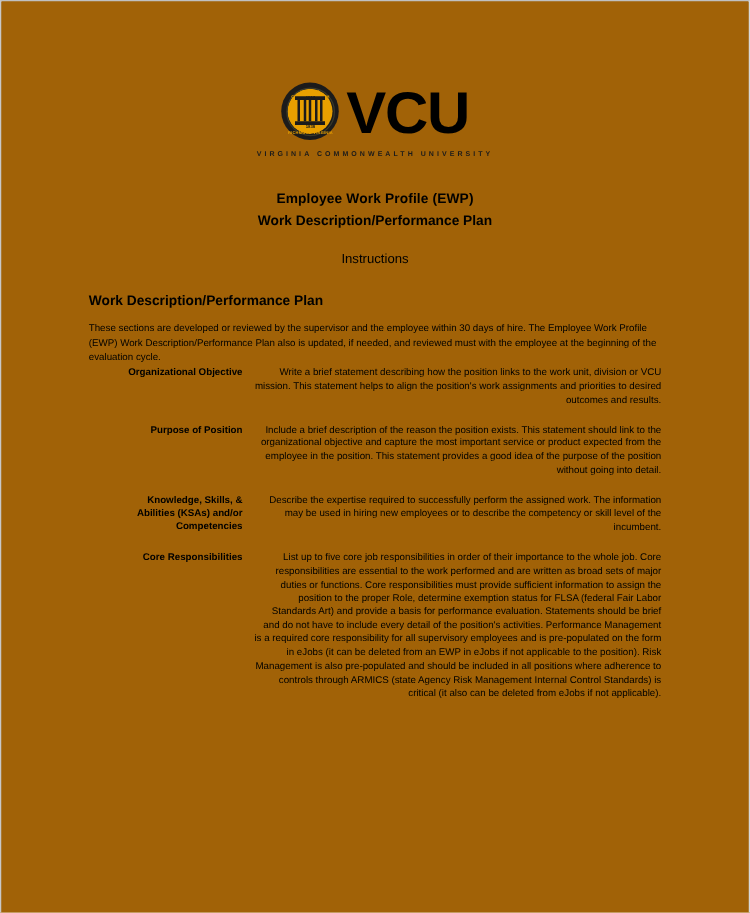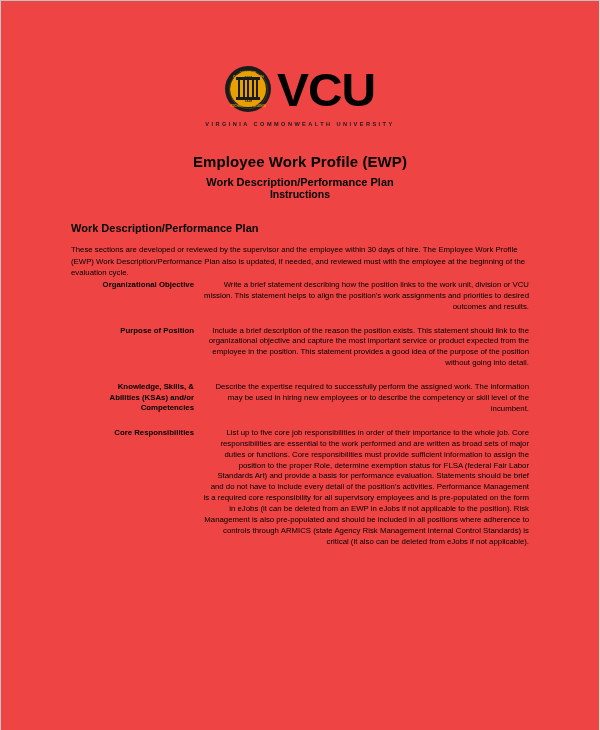--- a/index.html
+++ b/index.html
@@ -11,21 +11,21 @@
     width: 600px;
     height: 730px;
     font-family: "Liberation Sans", sans-serif;
     color: #000000;
     overflow: hidden;
   }
   .page {
     position: relative;
     width: 600px;
     height: 730px;
-    background: #ef4444;
+    background: #a16207;
     box-sizing: border-box;
     border-left: 1px solid #c8c8c8;
     border-right: 1px solid #d8d8d8;
     border-top: 1px solid #c0c0c0;
     overflow: hidden;
   }
 
   
   .logo-block {
     margin-top: 62px;
@@ -138,33 +138,33 @@
     font-weight: bold;
     letter-spacing: 2.45px;
     color: #1b1b1b;
     text-align: center;
     font-family: "Liberation Sans", sans-serif;
   }
 
   
   .titles { margin-top: 26px; text-align: center; }
   .title-main {
-    font-size: 15px;
+    font-size: 11px;
     font-weight: bold;
     letter-spacing: 0.1px;
   }
   .title-sub {
     font-size: 11px;
     font-weight: bold;
     margin-top: 6px;
   }
   .title-third {
     font-size: 10.5px;
-    font-weight: bold;
-    margin-top: 0;
+    font-weight: normal;
+    margin-top: 18px;
   }
 
   
   .content {
     padding: 0 70px 0 70px;
   }
   .section-head {
     margin-top: 22px;
     font-size: 11px;
     font-weight: bold;

